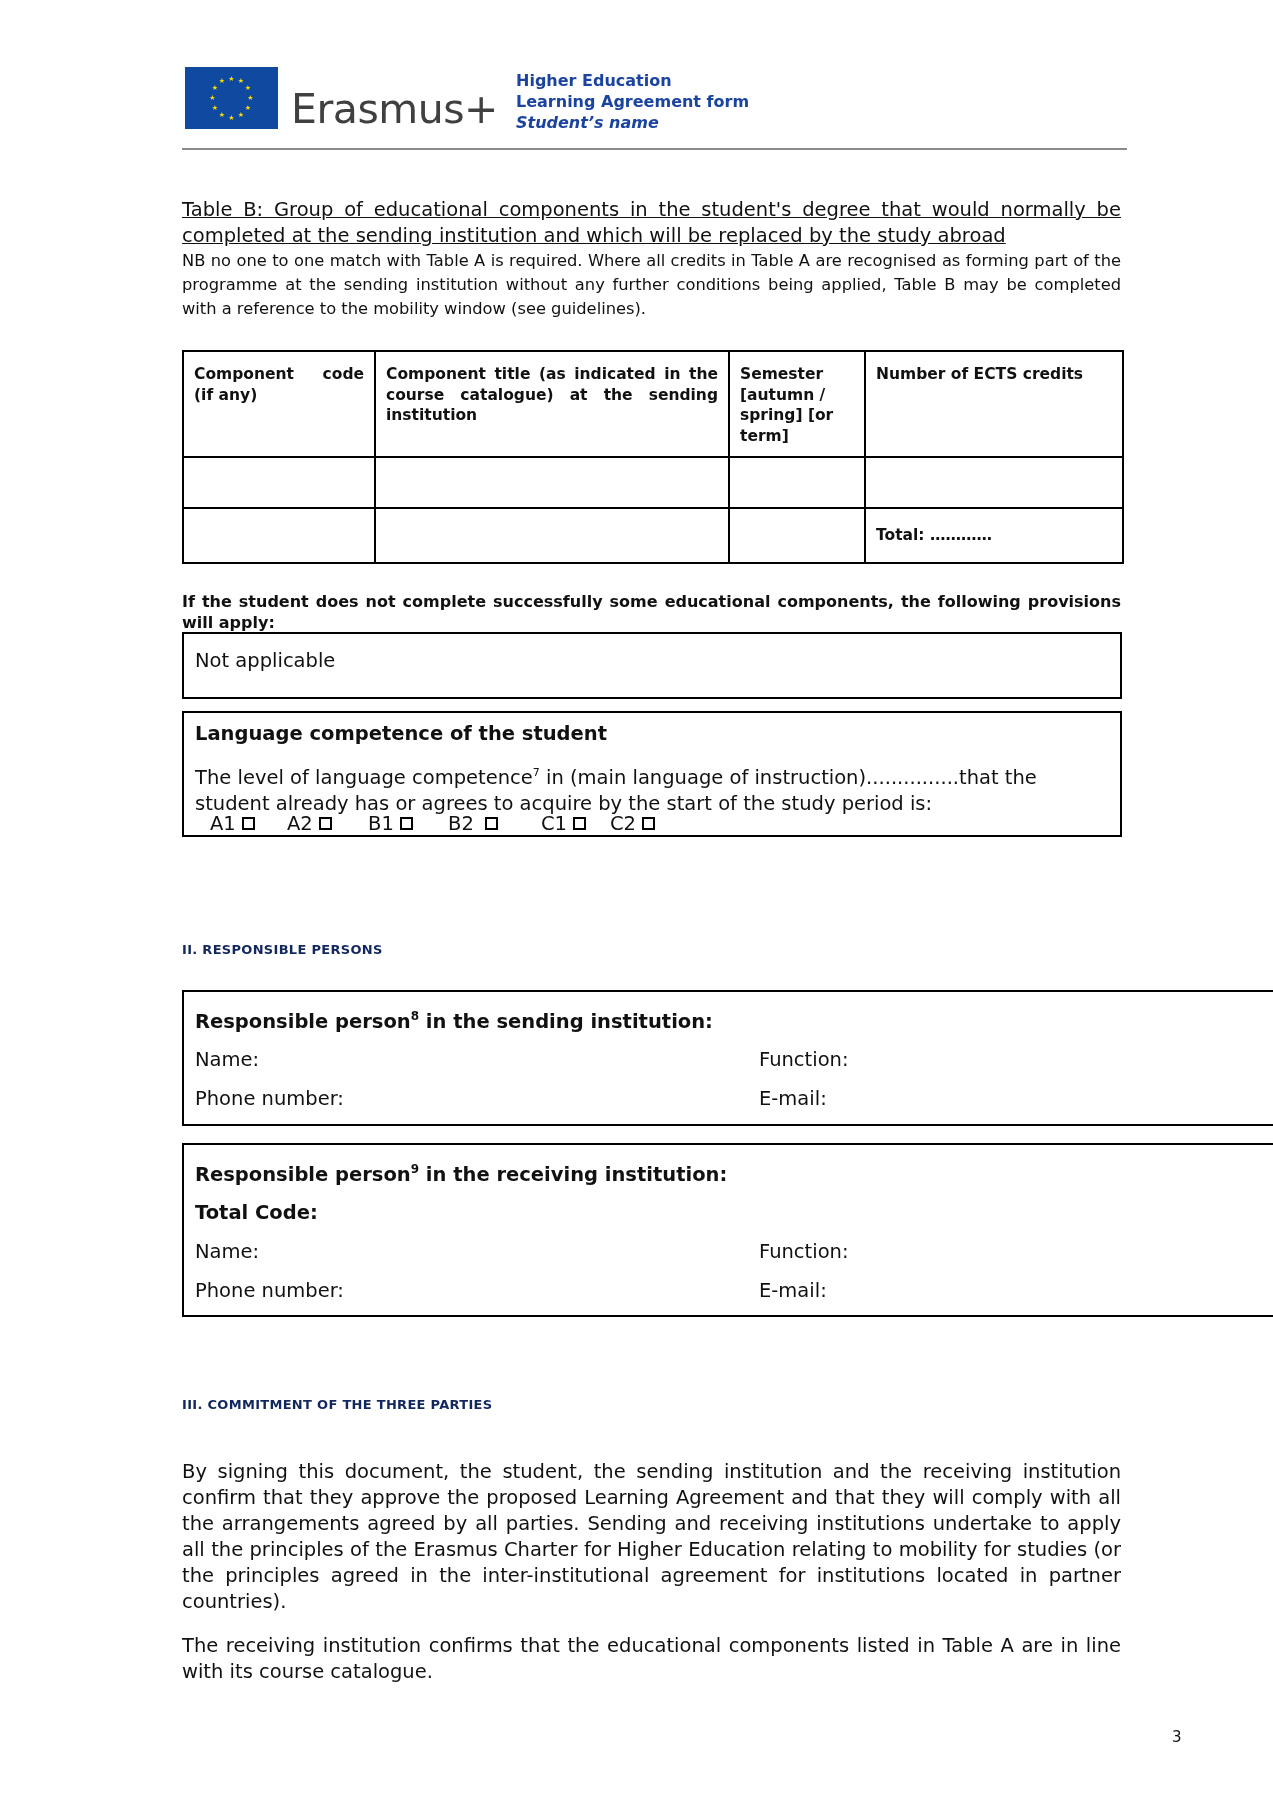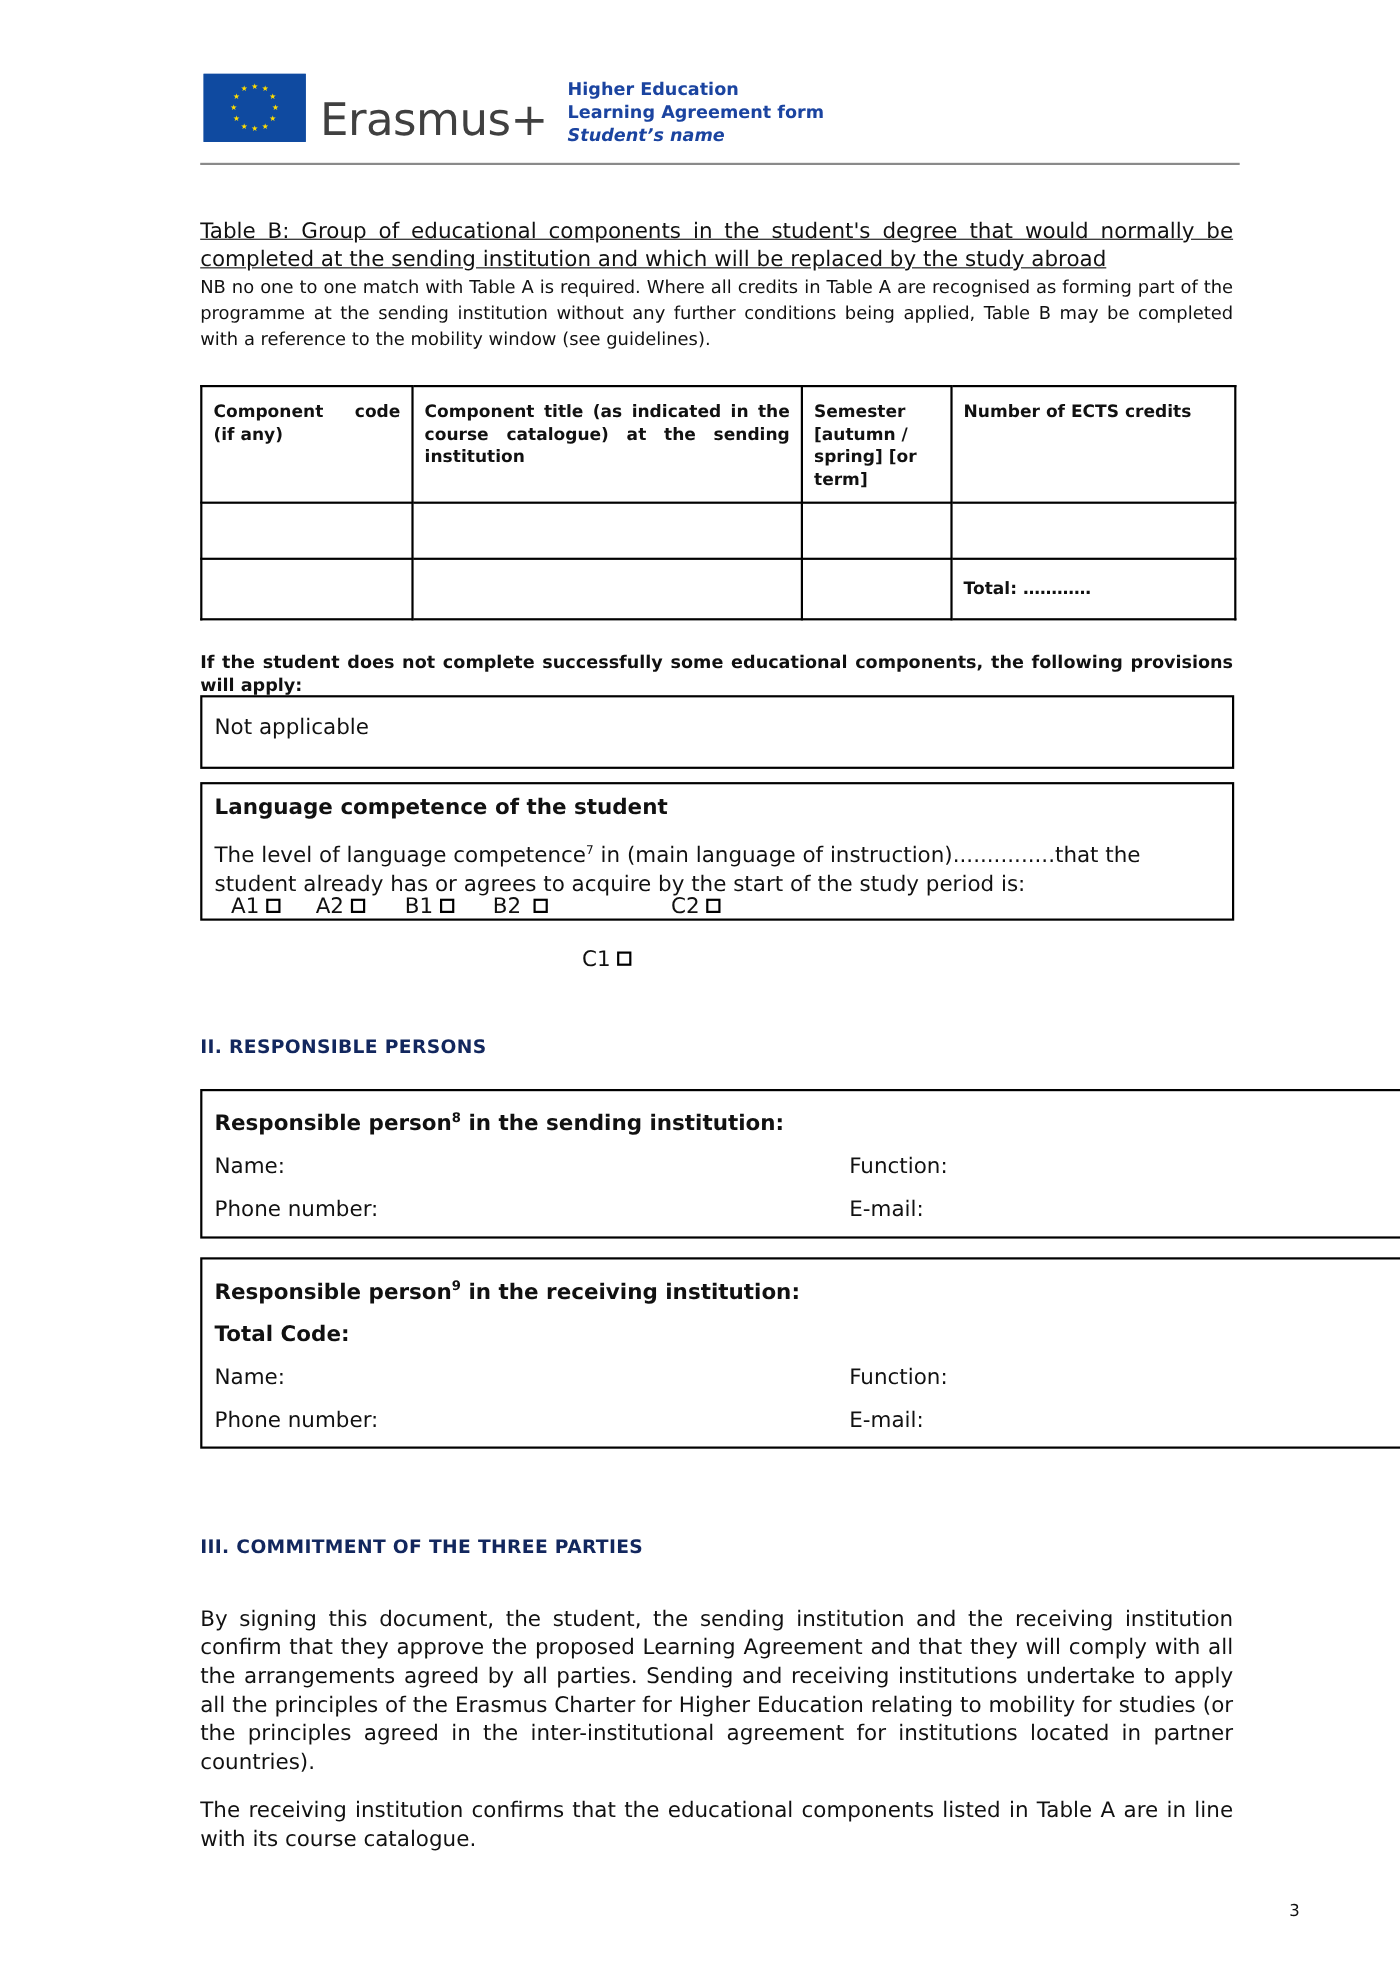--- a/index.html
+++ b/index.html
@@ -36,27 +36,27 @@
     .na-box span { position: absolute; left: 11px; top: 15px; font-size: 19.5px; }
 
     .lang-box { left: 182px; top: 711px; width: 940px; height: 126px; }
     .lang-title { position: absolute; left: 11px; top: 9px; font-size: 19.5px; font-weight: bold; }
     .lang-text { position: absolute; left: 11px; top: 47px; width: 915px; font-size: 19.5px; line-height: 26px; }
     .lang-text sup { font-size: 11px; }
     .levels { position: absolute; left: 11px; top: 99px; height: 24px; }
     .lvl { position: absolute; top: 0; font-size: 19.5px; white-space: nowrap; }
     .cb { display: inline-block; width: 13px; height: 13px; border: 2px solid #000; box-sizing: border-box; margin-left: 6px; vertical-align: 0px; }
 
-    .section-h { left: 182px; font-size: 17px; font-weight: bold; color: #12275e; letter-spacing: 0.3px; }
+    .section-h { left: 182px; font-size: 13px; font-weight: bold; color: #12275e; letter-spacing: 0.3px; }
 
     .rp-box { left: 182px; width: 1102px; }
     .rp-line { position: absolute; left: 11px; font-size: 19.5px; }
     .rp-line.b { font-weight: bold; }
     .rp-line sup { font-size: 12px; }
-    .rp-right { position: absolute; left: 575px; font-size: 19.5px; margin-left: 13px; }
+    .rp-right { position: absolute; left: 575px; font-size: 19.5px; }
 
     .pagenum { left: 1172px; top: 1728px; font-size: 15px; }
   </style>
 </head>
 <body>
 
 <div class="abs flag">
   <svg viewBox="0 0 93 62" aria-hidden="true">
     <rect width="93" height="62" fill="#0f4aa0"></rect>
     <g fill="#ffdd00" font-size="7" text-anchor="middle" font-family="DejaVu Sans, sans-serif">
@@ -121,21 +121,21 @@
 </div>
 
 <div class="abs box lang-box">
   <div class="lang-title">Language competence of the student</div>
   <div class="lang-text"><span>The level of language competence</span><sup>7</sup><span> in (main language of instruction)...............that the student already has or agrees to acquire by the start of the study period is:</span></div>
   <div class="levels">
     <span class="lvl" style="left:15px;"><span>A1</span><span class="cb"></span></span>
     <span class="lvl" style="left:92px;"><span>A2</span><span class="cb"></span></span>
     <span class="lvl" style="left:173px;"><span>B1</span><span class="cb"></span></span>
     <span class="lvl" style="left:253px;"><span>B2</span><span class="cb" style="margin-left:11px"></span></span>
-    <span class="lvl" style="left:334px;margin-top:48px;"><span>C1</span><span class="cb"></span></span>
+    <span class="lvl" style="left:346px;"><span>C1</span><span class="cb"></span></span>
     <span class="lvl" style="left:415px;"><span>C2</span><span class="cb"></span></span>
   </div>
 </div>
 
 <div class="abs section-h" style="top:942px;">II.  RESPONSIBLE PERSONS</div>
 
 <div class="abs box rp-box" style="top:990px; height:136px;">
   <div class="rp-line b" style="top:17px;"><span>Responsible person</span><sup>8</sup><span> in the sending institution:</span></div>
   <div class="rp-line" style="top:56px;">Name:</div>
   <div class="rp-right" style="top:56px;">Function:</div>

